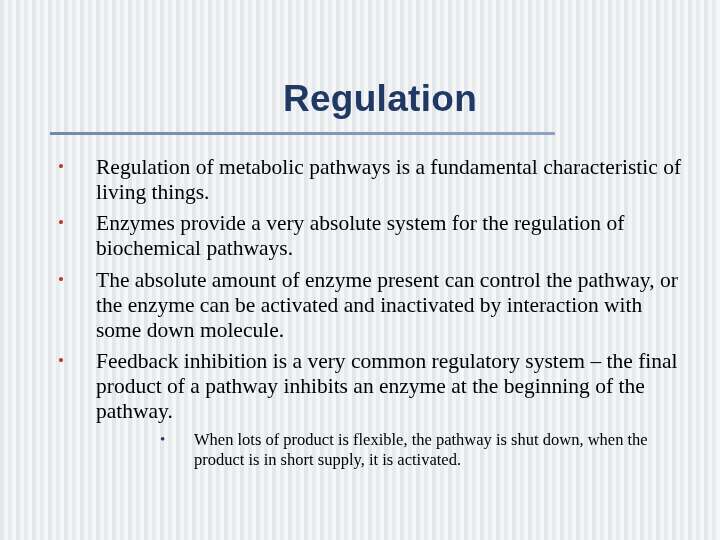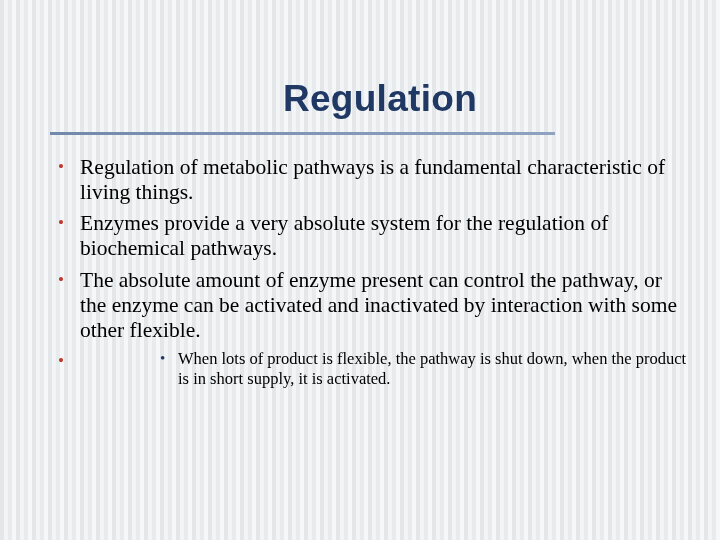--- a/index.html
+++ b/index.html
@@ -93,20 +93,21 @@
   }
   ul.level2 > li > .bullet2 {
     position: absolute;
     left: 18px;
     top: 0px;
     color: #1f3864;
     font-size: 15px;
   }
   .para-text {
     display: block;
+    padding-left: 16px;
   }
 </style>
 </head>
 <body>
 
 <div class="slide">
 
   <div class="title">Regulation</div>
   <div class="title-rule"></div>
 
@@ -115,24 +116,25 @@
       <li>
         <span class="bullet">•</span>
         <span class="para-text">Regulation of metabolic  pathways is a fundamental characteristic of living things.</span>
       </li>
       <li>
         <span class="bullet">•</span>
         <span class="para-text">Enzymes provide a very absolute system for the regulation of biochemical pathways.</span>
       </li>
       <li>
         <span class="bullet">•</span>
-        <span class="para-text">The absolute amount of enzyme present can control the pathway, or the enzyme can be activated and inactivated by interaction with some other flexible.</span>
+        <span class="para-text">The absolute amount of enzyme present can control the pathway, or the enzyme can be activated and inactivated by interaction with some down molecule.</span>
       </li>
       <li>
         <span class="bullet">•</span>
+        <span class="para-text">Feedback inhibition is a very common regulatory system – the final product of a pathway inhibits an enzyme at the beginning of the pathway.</span>
         <ul class="level2">
           <li>
             <span class="bullet2">•</span>
             <span class="para-text">When lots of product is flexible, the pathway is shut down, when the product is in short supply, it is activated.</span>
           </li>
         </ul>
       </li>
     </ul>
   </div>
 

